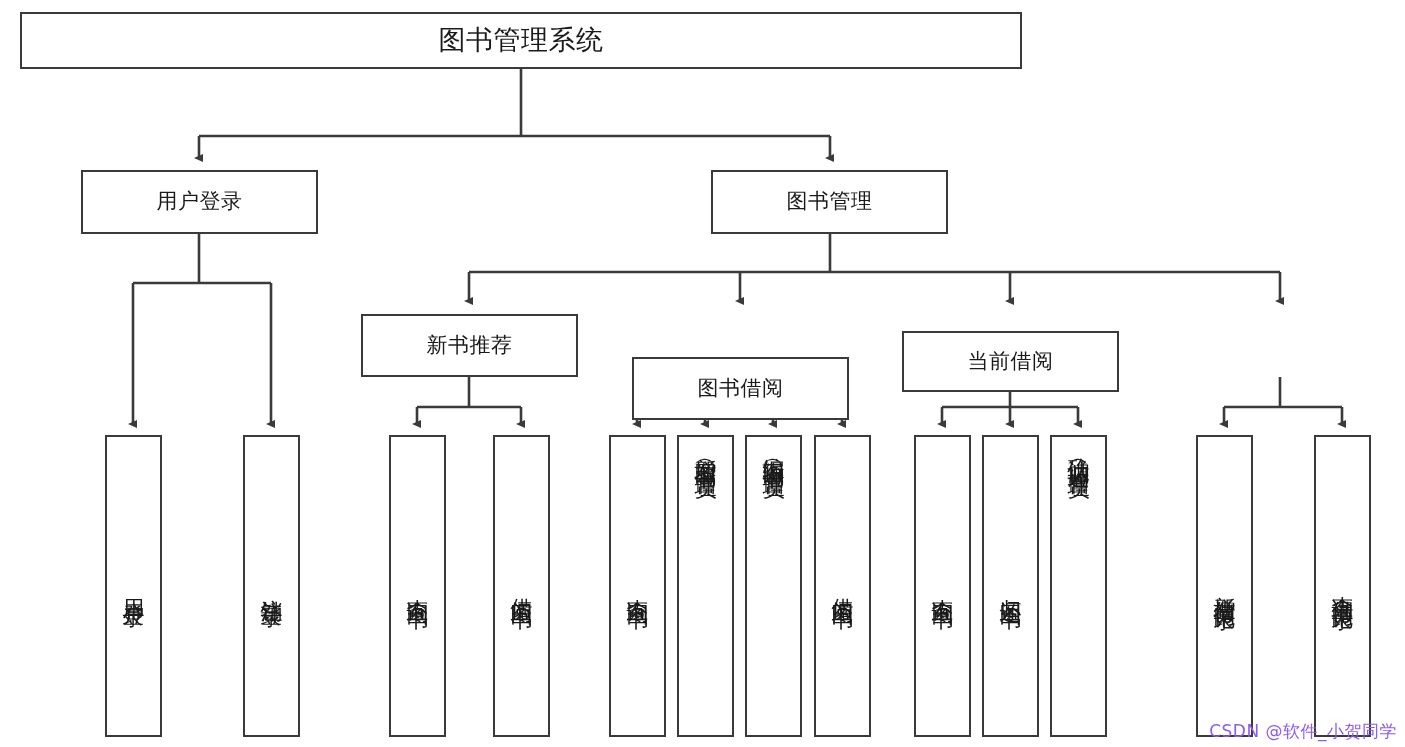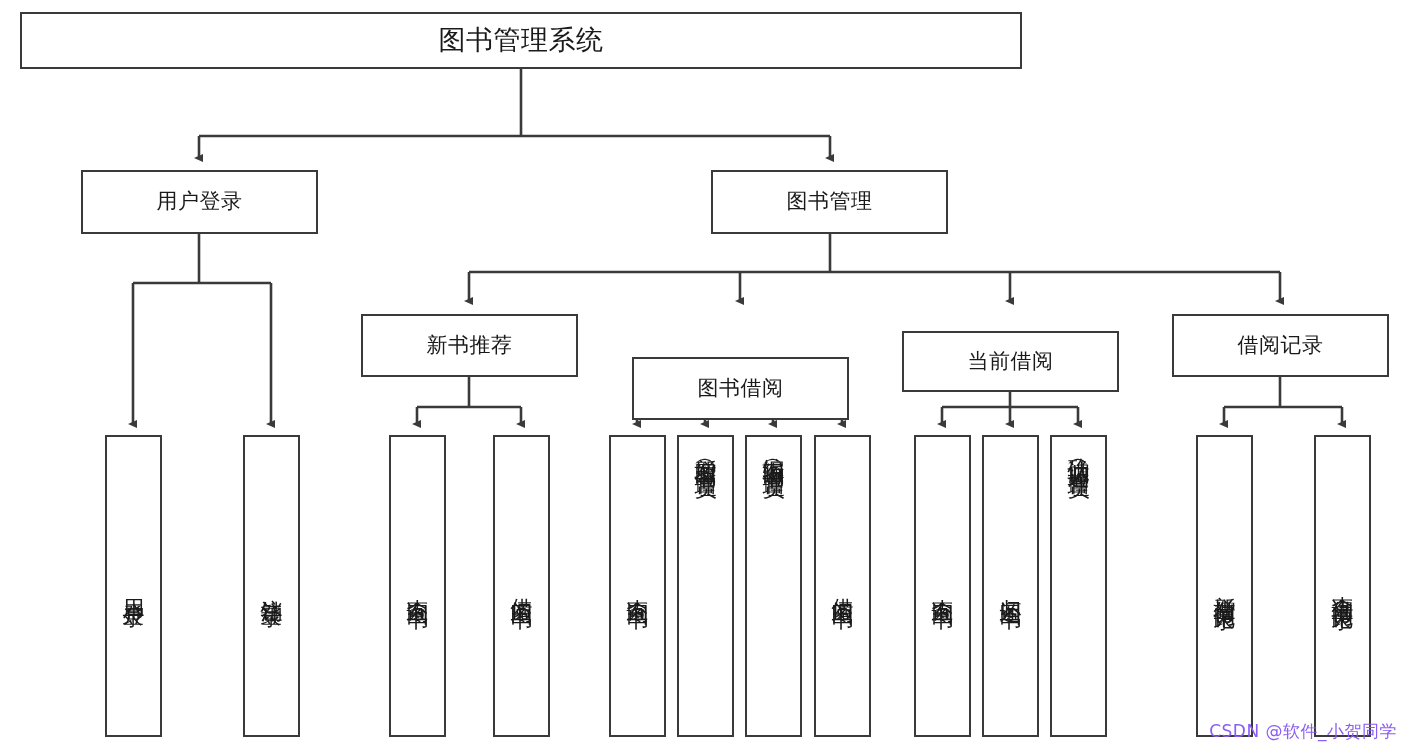--- a/index.html
+++ b/index.html
@@ -131,23 +131,20 @@
 
   <div class="node h-node" style="left:361px;top:314px;width:217px;height:63px;">
     <span class="label">新书推荐</span>
   </div>
   <div class="node h-node" style="left:632px;top:314px;width:217px;height:63px;margin-top:43px;">
     <span class="label">图书借阅</span>
   </div>
   <div class="node h-node" style="left:902px;top:331px;width:217px;height:61px;">
     <span class="label">当前借阅</span>
   </div>
-  <div class="node h-node" style="left:1172px;top:314px;width:217px;height:63px;">
-    <span class="label">借阅记录</span>
-  </div>
 
   <div class="node v-node" style="left:105px;top:435px;width:57px;height:302px;">
     <span class="label">用户登录</span>
   </div>
   <div class="node v-node" style="left:243px;top:435px;width:57px;height:302px;">
     <span class="label">注销登录</span>
   </div>
 
   <div class="node v-node" style="left:389px;top:435px;width:57px;height:302px;">
     <span class="label">查询图书</span>

